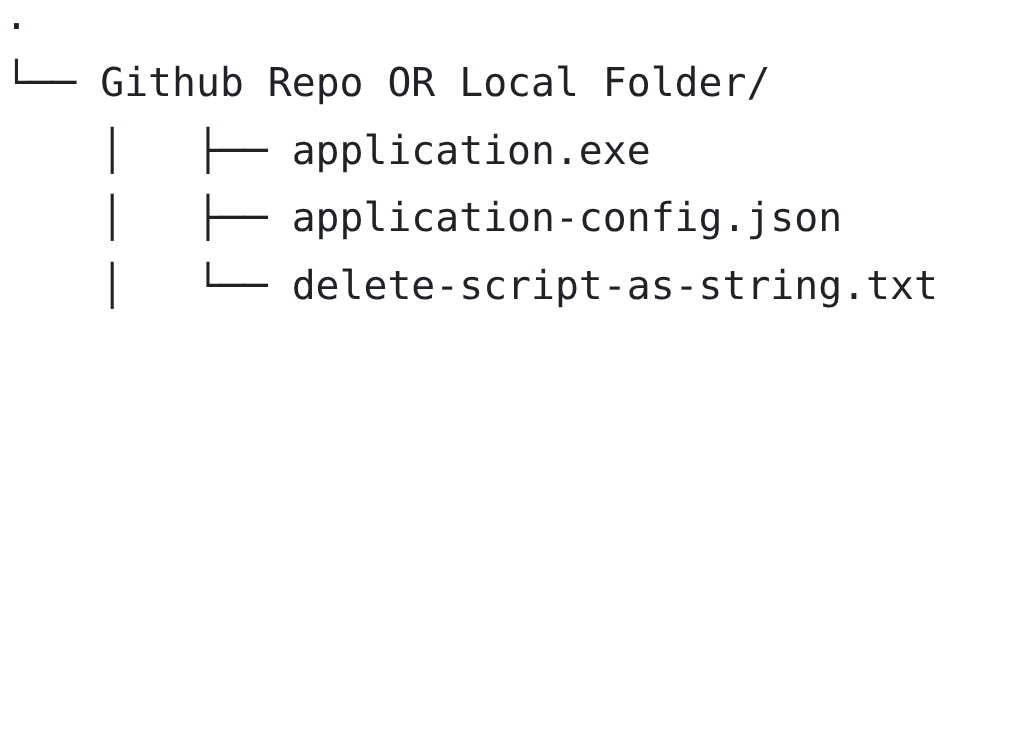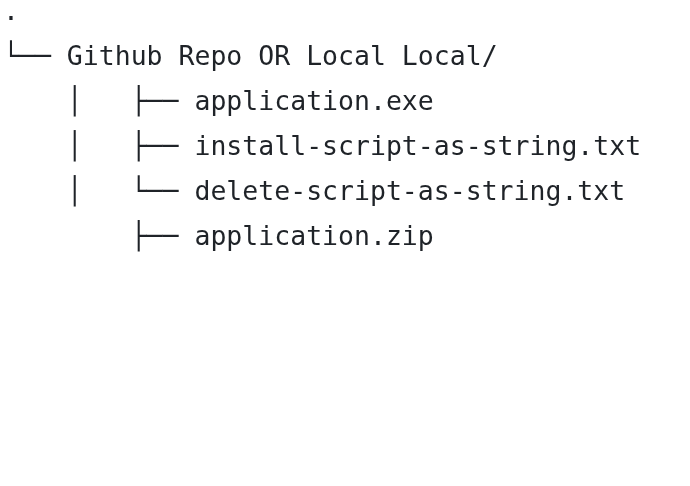--- a/index.html
+++ b/index.html
@@ -32,19 +32,18 @@
   .tree-row span {
     white-space: pre;
   }
 </style>
 </head>
 <body>
 
 <div class="tree-wrap">
   <div class="tree">
     <div class="tree-row"><span></span><span>.</span></div>
-    <div class="tree-row"><span>└── </span><span>Github Repo OR Local Local/</span></div>
+    <div class="tree-row"><span>└── </span><span>Github Repo OR Local Folder/</span></div>
     <div class="tree-row"><span>    │   ├── </span><span>application.exe</span></div>
-    <div class="tree-row"><span>    │   ├── </span><span>install-script-as-string.txt</span></div>
+    <div class="tree-row"><span>    │   ├── </span><span>application-config.json</span></div>
     <div class="tree-row"><span>    │   └── </span><span>delete-script-as-string.txt</span></div>
-    <div class="tree-row"><span>        ├── </span><span>application.zip</span></div>
   </div>
 </div>
 
 </body></html>

